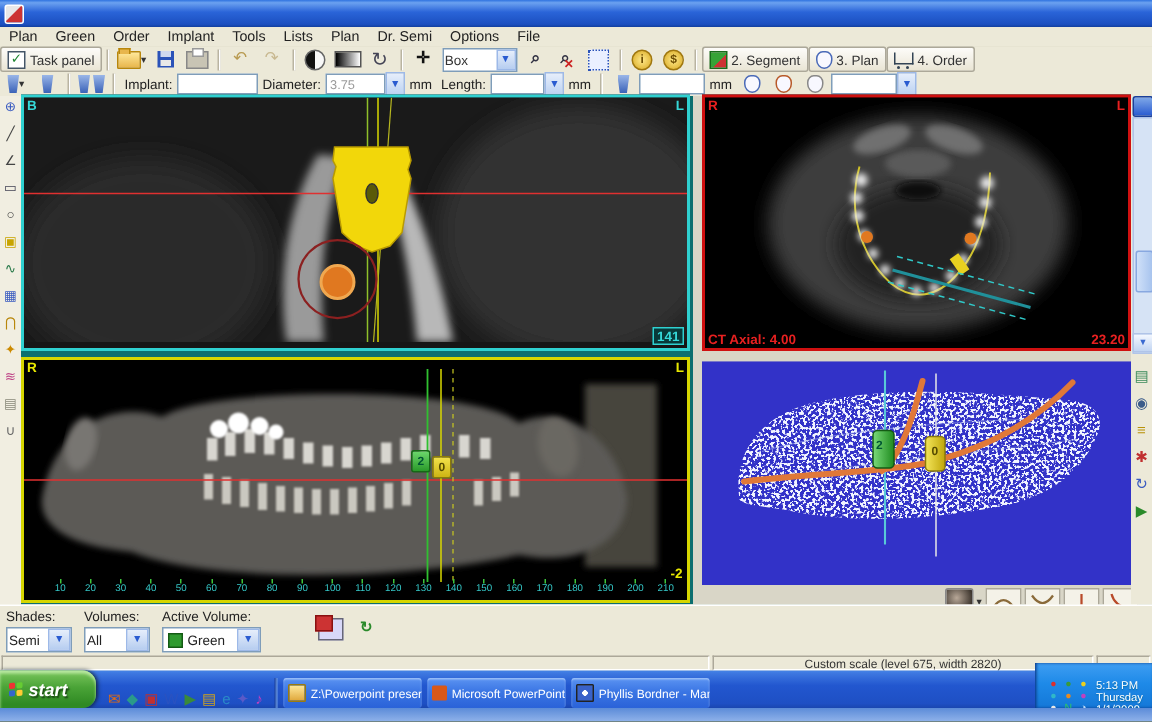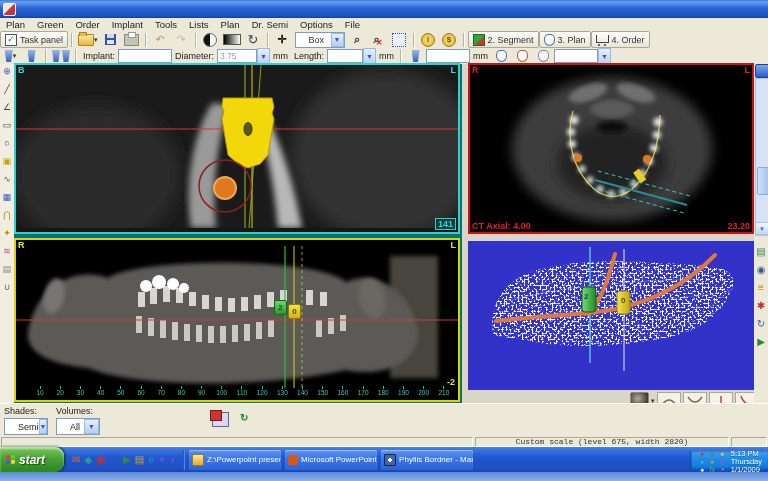--- a/index.html
+++ b/index.html
@@ -105,54 +105,54 @@
   
   #thumb-row{left:630px;top:328px;height:18px;display:flex;align-items:center;gap:2px;}
   .thumb-btn{width:22px;height:16px;border:1px solid #aca899;background:#f4f2e8;
     display:flex;align-items:center;justify-content:center;}
   #sphere-thumb{width:17px;height:16px;border-radius:2px;background:radial-gradient(circle at 40% 35%,#b8a898,#403830 70%,#201a14);border:1px solid #888;}
   .tinycaret{font-size:7px;color:#333;}
   
   #volbar{left:0;top:403px;width:768px;height:33px;background:#ece9d8;border-top:1px solid #fff;font-size:9px;color:#222;}
   .volgrp{position:absolute;top:2px;}
   .dropdown{margin-top:2px;height:15px;border:1px solid #7f9db9;background:#fff;display:flex;align-items:center;font-size:9px;}
-  .dropdown .dval{flex:1;padding-left:13px;white-space:nowrap;}
+  .dropdown .dval{flex:1;padding-left:1px;white-space:nowrap;}
   .dropdown .dcaret{width:13px;height:13px;background:linear-gradient(#e6eefb,#b6cdf0);border:1px solid #9db9e8;
     color:#2a5bd0;font-size:7px;display:flex;align-items:center;justify-content:center;}
   .greensq{width:8px;height:8px;background:#2f9a2f;border:1px solid #145a14;margin:0 2px 0 3px;}
   #vol-icon{left:212px;top:8px;width:15px;height:13px;background:#d8d8f8;border:1px solid #667;position:absolute;}
   #vol-icon::before{content:"";position:absolute;left:-3px;top:-3px;width:10px;height:9px;background:#c33;border:1px solid #811;}
   #upd-icon{left:240px;top:8px;position:absolute;color:#2a8a2a;font-size:10px;font-weight:bold;}
   
   #statusbar{left:0;top:436px;width:768px;height:11px;background:#ece9d8;display:flex;align-items:stretch;font-size:8px;color:#333;}
   .spanel{border:1px solid #aca899;border-right-color:#fff;border-bottom-color:#fff;margin:1px 1px 0 1px;}
   #spanel-1{flex:1;}
-  #spanel-2{width:252px;display:flex;align-items:flex-end;justify-content:center;font-family:Liberation Mono, monospace;}
+  #spanel-2{width:252px;display:flex;align-items:center;justify-content:center;}
   #spanel-3{width:34px;}
   
   #taskbar{left:0;top:447px;width:768px;height:25px;
     background:linear-gradient(180deg,#4584e6 0%,#3d77e0 8%,#2257cf 40%,#1e4fc4 88%,#1a46b0 100%);
-    display:flex;align-items:center;}
+    display:flex;align-items:flex-end;}
   #startbtn{height:25px;width:64px;border-radius:0 9px 9px 0;
     background:linear-gradient(180deg,#7cc75e 0%,#4aa337 45%,#2f8a23 90%);
     box-shadow:inset 0 2px 2px #b8e8a0,1px 0 3px #123;display:flex;align-items:center;gap:3px;padding-left:6px;box-sizing:border-box;}
   #startflag{width:10px;height:10px;display:grid;grid-template-columns:4px 4px;grid-template-rows:4px 4px;gap:1px;transform:skewY(-4deg);}
   #startflag span{border-radius:1px;}
   #startbtn .stext{color:#fff;font-style:italic;font-weight:bold;font-size:12px;text-shadow:1px 1px 1px #1a4a12;}
   #quicklaunch{display:flex;align-items:center;gap:4px;padding:0 6px 0 8px;}
   .ql{font-size:10px;line-height:11px;}
   .tb-divider{width:2px;height:20px;background:linear-gradient(90deg,#1a3f9a,#6f9fe8);margin:0 2px;}
   .taskbtn{height:20px;width:92px;margin:0 2px;border-radius:2px;display:flex;align-items:center;gap:3px;
     background:linear-gradient(180deg,#5b93f2,#3b76e4 45%,#2a62d8);box-shadow:inset 0 1px 1px #9cc0f8;
     color:#fff;font-size:8px;padding:0 3px;box-sizing:border-box;overflow:hidden;white-space:nowrap;}
   .taskicon{width:10px;height:10px;flex:none;border-radius:1px;}
   .icon-folder{background:linear-gradient(#ffe89a,#e0a83c);border:1px solid #9a7a10;}
   .icon-powerpoint{background:#d85818;color:#fff;font-size:8px;font-weight:bold;line-height:10px;text-align:center;}
   .icon-simplant{background:radial-gradient(#fff 25%,#3a62c8 28%);border:1px solid #222;}
-  #tray{margin-left:auto;height:14px;display:flex;align-items:center;gap:4px;padding:4px 6px 0 8px;
+  #tray{margin-left:auto;height:14px;display:flex;align-items:center;gap:4px;padding:16px 6px 0 8px;
     background:linear-gradient(180deg,#3f9ef2 0%,#1e8ae8 45%,#1478d8 100%);box-shadow:1px 0 2px #0a3a8a inset;}
   #tray-icons{display:grid;grid-template-columns:repeat(3,9px);grid-auto-rows:8px;gap:0 1px;}
   #tray-icons .ti{font-size:7px;line-height:8px;text-align:center;}
   #clock{color:#fff;font-size:7.5px;line-height:8px;text-align:left;text-shadow:0 1px 1px #069;}
   #bottomstrip{left:0;top:472px;width:768px;height:9px;background:linear-gradient(180deg,#5b8bd8,#8fb2ea);}
 </style>
 </head>
 <body>
 
 <div id="screen">
@@ -627,20 +627,28 @@
         <span class="dcaret">▼</span>
       </div>
     </div>
     <div class="volgrp" style="left:56px;width:44px">
       <span>Volumes:</span>
       <div class="dropdown">
         <span class="dval">All</span>
         <span class="dcaret">▼</span>
       </div>
     </div>
+    <div class="volgrp" style="left:108px;width:66px">
+      <span>Active Volume:</span>
+      <div class="dropdown">
+        <span class="greensq"></span>
+        <span class="dval">Green</span>
+        <span class="dcaret">▼</span>
+      </div>
+    </div>
     <span id="vol-icon"></span>
     <span id="upd-icon">↻</span>
   </div>
 
   <div id="statusbar" class="abs">
     <div id="spanel-1" class="spanel"></div>
     <div id="spanel-2" class="spanel">
       <span>Custom scale (level 675, width 2820)</span>
     </div>
     <div id="spanel-3" class="spanel"></div>

